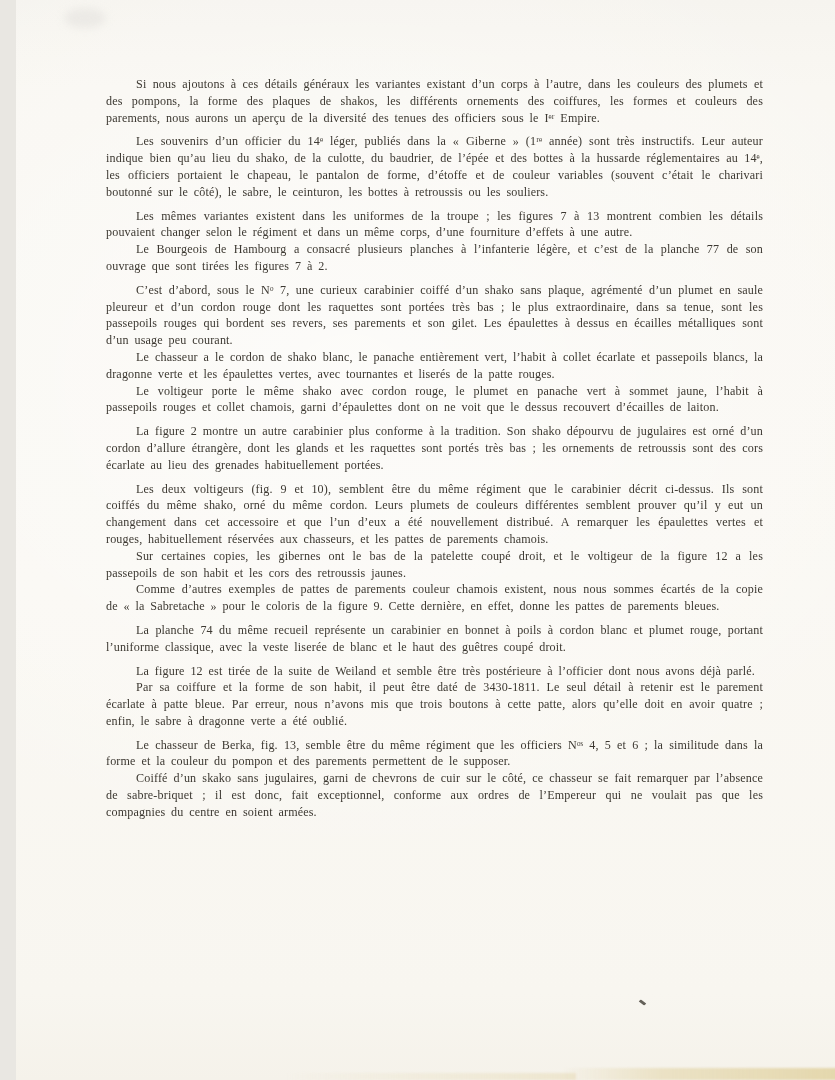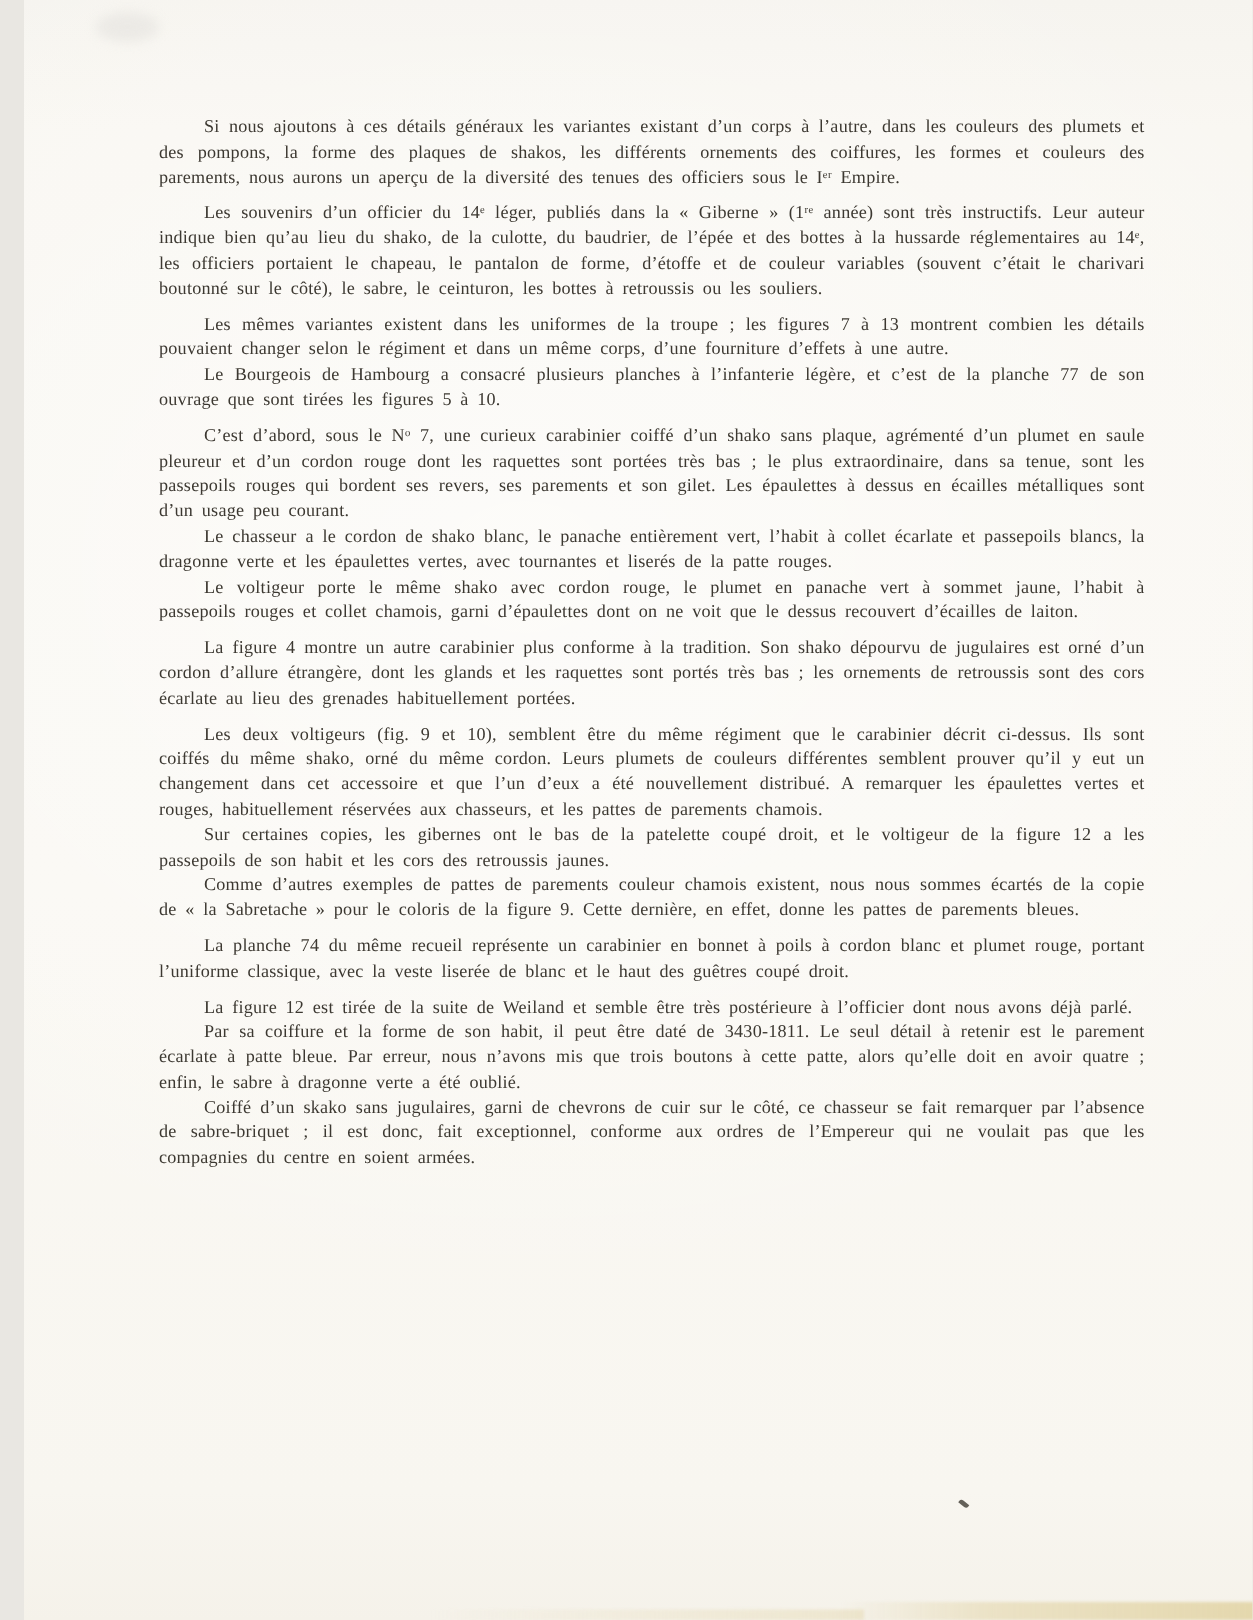--- a/index.html
+++ b/index.html
@@ -80,31 +80,32 @@
 </head>
 <body>
 
 <div class="page">
   <div class="smudge"></div>
 
   <div class="text-block">
     <p>Si nous ajoutons à ces détails généraux les variantes existant d’un corps à l’autre, dans les couleurs des plumets et des pompons, la forme des plaques de shakos, les différents ornements des coiffures, les formes et couleurs des parements, nous aurons un aperçu de la diversité des tenues des officiers sous le Iᵉʳ Empire.</p>
     <p class="sp">Les souvenirs d’un officier du 14ᵉ léger, publiés dans la « Giberne » (1ʳᵉ année) sont très instructifs. Leur auteur indique bien qu’au lieu du shako, de la culotte, du baudrier, de l’épée et des bottes à la hussarde réglementaires au 14ᵉ, les officiers portaient le chapeau, le pantalon de forme, d’étoffe et de couleur variables (souvent c’était le charivari boutonné sur le côté), le sabre, le ceinturon, les bottes à retroussis ou les souliers.</p>
     <p class="sp">Les mêmes variantes existent dans les uniformes de la troupe ; les figures 7 à 13 montrent combien les détails pouvaient changer selon le régiment et dans un même corps, d’une fourniture d’effets à une autre.</p>
-    <p>Le Bourgeois de Hambourg a consacré plusieurs planches à l’infanterie légère, et c’est de la planche 77 de son ouvrage que sont tirées les figures 5 à 10.</p>
+    <p>Le Bourgeois de Hambourg a consacré plusieurs planches à l’infanterie légère, et c’est de la planche 77 de son ouvrage que sont tirées les figures 7 à 2.</p>
     <p class="sp">C’est d’abord, sous le Nᵒ 7, une curieux carabinier coiffé d’un shako sans plaque, agrémenté d’un plumet en saule pleureur et d’un cordon rouge dont les raquettes sont portées très bas ; le plus extraordinaire, dans sa tenue, sont les passepoils rouges qui bordent ses revers, ses parements et son gilet. Les épaulettes à dessus en écailles métalliques sont d’un usage peu courant.</p>
     <p>Le chasseur a le cordon de shako blanc, le panache entièrement vert, l’habit à collet écarlate et passepoils blancs, la dragonne verte et les épaulettes vertes, avec tournantes et liserés de la patte rouges.</p>
     <p>Le voltigeur porte le même shako avec cordon rouge, le plumet en panache vert à sommet jaune, l’habit à passepoils rouges et collet chamois, garni d’épaulettes dont on ne voit que le dessus recouvert d’écailles de laiton.</p>
-    <p class="sp">La figure 4 montre un autre carabinier plus conforme à la tradition. Son shako dépourvu de jugulaires est orné d’un cordon d’allure étrangère, dont les glands et les raquettes sont portés très bas ; les ornements de retroussis sont des cors écarlate au lieu des grenades habituellement portées.</p>
+    <p class="sp">La figure 2 montre un autre carabinier plus conforme à la tradition. Son shako dépourvu de jugulaires est orné d’un cordon d’allure étrangère, dont les glands et les raquettes sont portés très bas ; les ornements de retroussis sont des cors écarlate au lieu des grenades habituellement portées.</p>
     <p class="sp">Les deux voltigeurs (fig. 9 et 10), semblent être du même régiment que le carabinier décrit ci-dessus. Ils sont coiffés du même shako, orné du même cordon. Leurs plumets de couleurs différentes semblent prouver qu’il y eut un changement dans cet accessoire et que l’un d’eux a été nouvellement distribué. A remarquer les épaulettes vertes et rouges, habituellement réservées aux chasseurs, et les pattes de parements chamois.</p>
     <p>Sur certaines copies, les gibernes ont le bas de la patelette coupé droit, et le voltigeur de la figure 12 a les passepoils de son habit et les cors des retroussis jaunes.</p>
     <p>Comme d’autres exemples de pattes de parements couleur chamois existent, nous nous sommes écartés de la copie de « la Sabretache » pour le coloris de la figure 9. Cette dernière, en effet, donne les pattes de parements bleues.</p>
     <p class="sp">La planche 74 du même recueil représente un carabinier en bonnet à poils à cordon blanc et plumet rouge, portant l’uniforme classique, avec la veste liserée de blanc et le haut des guêtres coupé droit.</p>
     <p class="sp">La figure 12 est tirée de la suite de Weiland et semble être très postérieure à l’officier dont nous avons déjà parlé.</p>
     <p>Par sa coiffure et la forme de son habit, il peut être daté de 3430-1811. Le seul détail à retenir est le parement écarlate à patte bleue. Par erreur, nous n’avons mis que trois boutons à cette patte, alors qu’elle doit en avoir quatre ; enfin, le sabre à dragonne verte a été oublié.</p>
+    <p class="sp">Le chasseur de Berka, fig. 13, semble être du même régiment que les officiers Nᵒˢ 4, 5 et 6 ; la similitude dans la forme et la couleur du pompon et des parements permettent de le supposer.</p>
     <p>Coiffé d’un skako sans jugulaires, garni de chevrons de cuir sur le côté, ce chasseur se fait remarquer par l’absence de sabre-briquet ; il est donc, fait exceptionnel, conforme aux ordres de l’Empereur qui ne voulait pas que les compagnies du centre en soient armées.</p>
 
   </div>
 
   <div class="ink-speck"></div>
   <div class="edge-stain-left"></div>
   <div class="edge-stain"></div>
 </div>
 
 </body></html>

